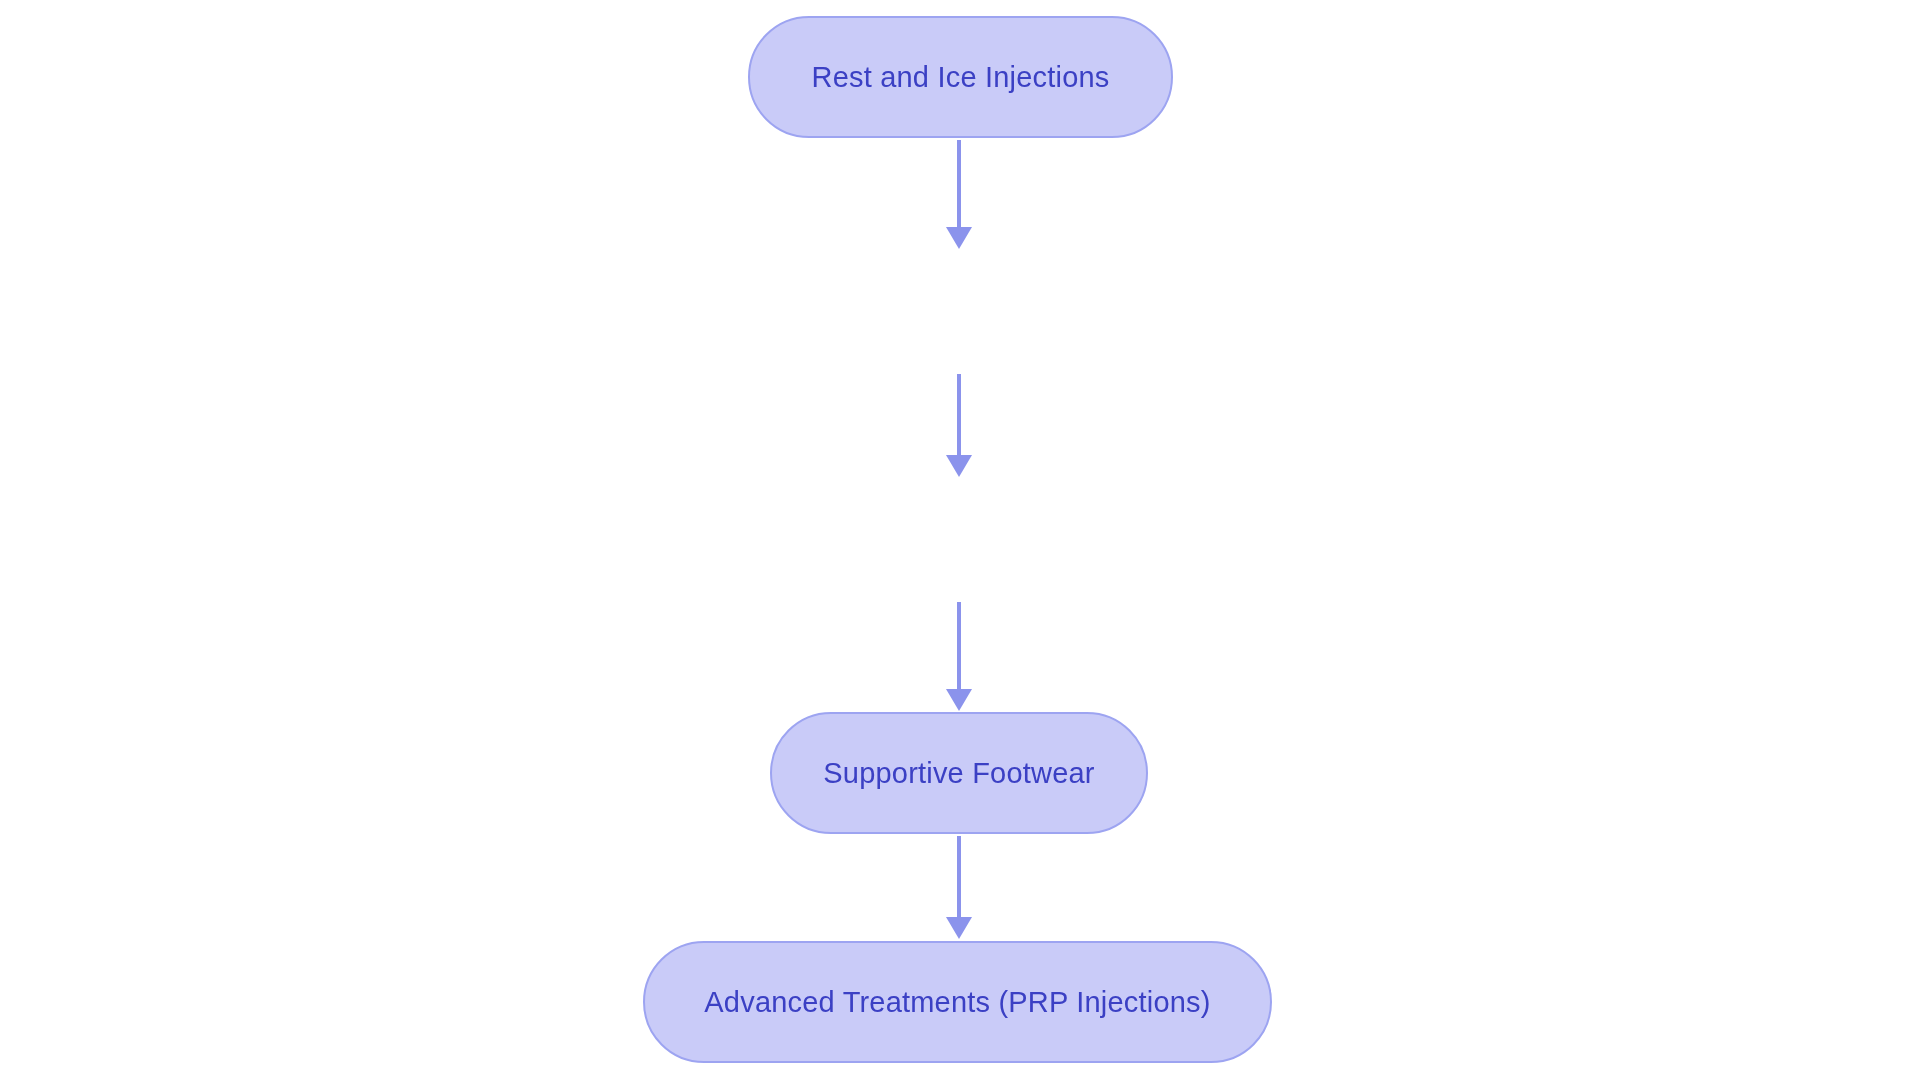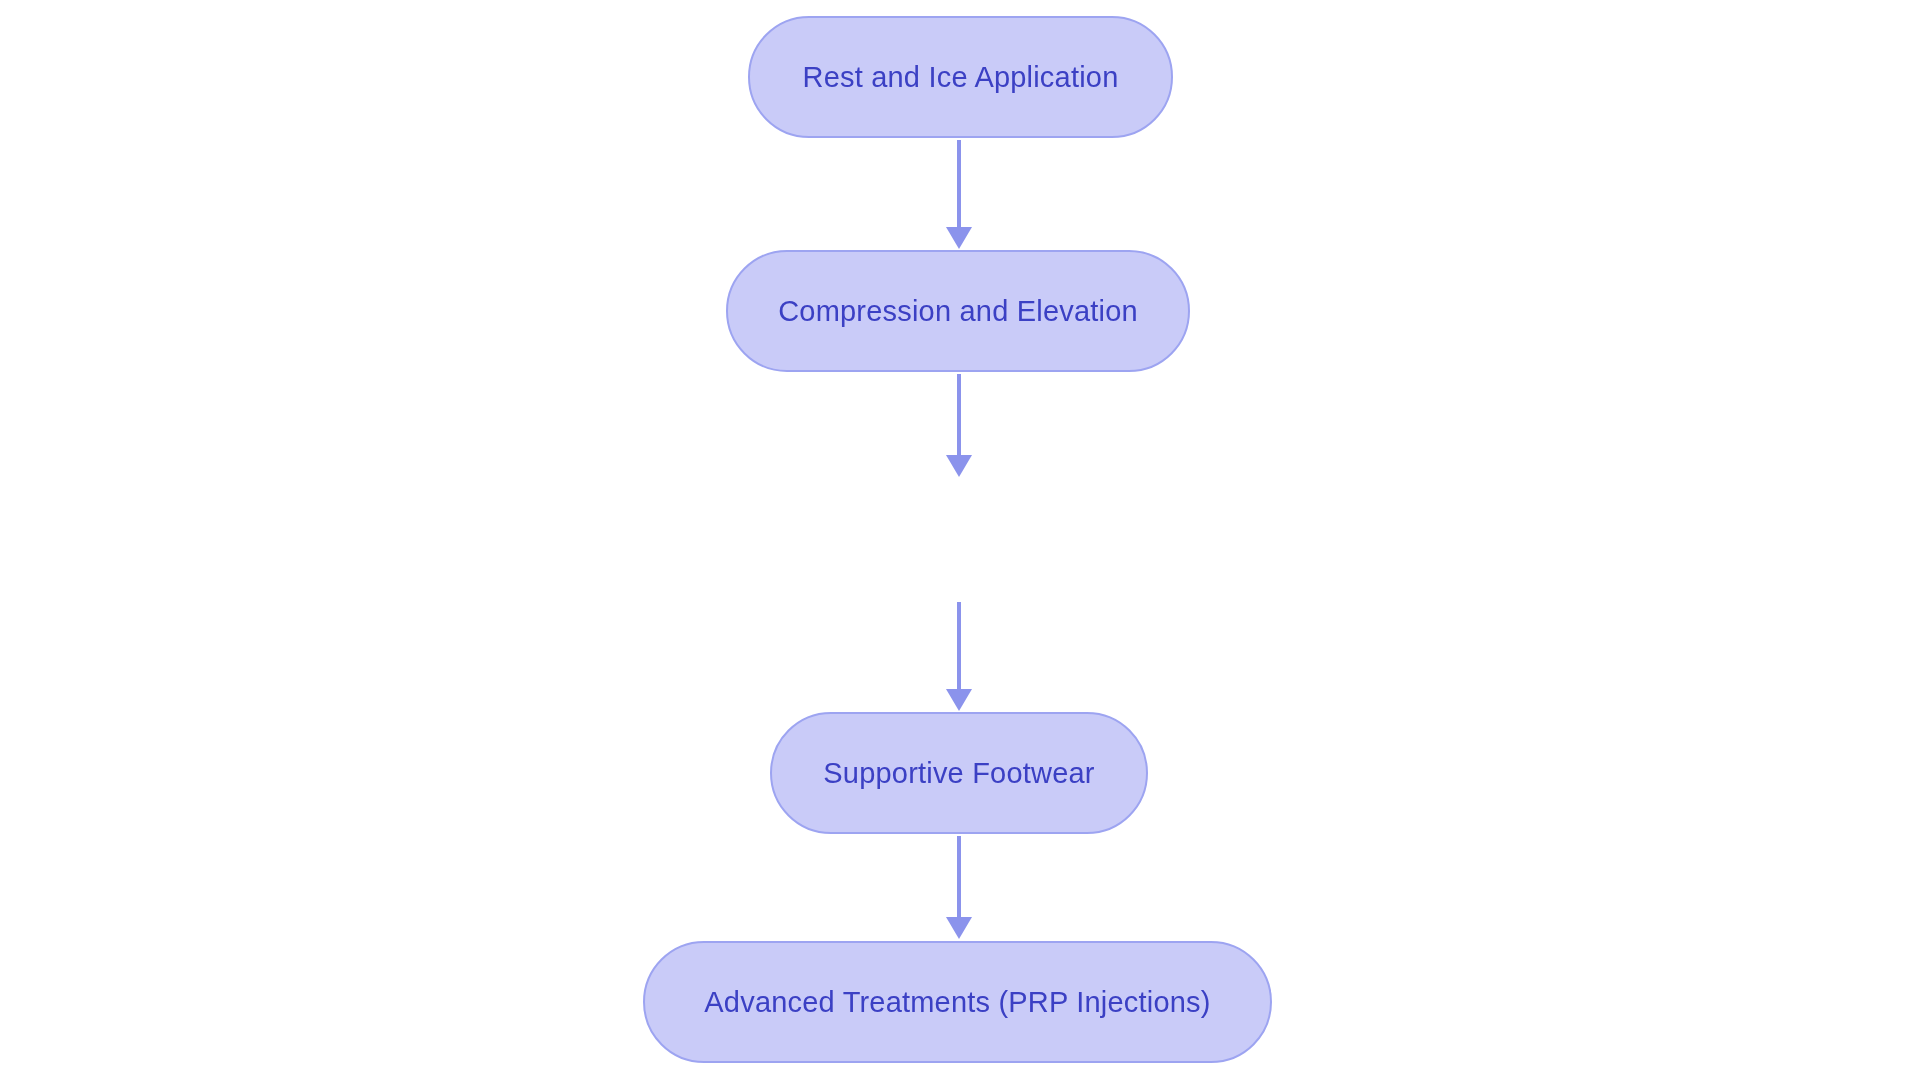--- a/index.html
+++ b/index.html
@@ -79,26 +79,23 @@
       <line x1="959" y1="602" x2="959" y2="692"></line>
       <path d="M946 689 L972 689 L959 711 Z"></path>
     </g>
     <g>
       <line x1="959" y1="836" x2="959" y2="918"></line>
       <path d="M946 917 L972 917 L959 939 Z"></path>
     </g>
   </svg>
 
   <div class="flow-node n1">
-    <span>Rest and Ice Application</span>
+    <span>Rest and Ice Injections</span>
   </div>
 
-  <div class="flow-node n2">
-    <span>Compression and Elevation</span>
-  </div>
 
 
   <div class="flow-node n4">
     <span>Supportive Footwear</span>
   </div>
 
   <div class="flow-node n5">
     <span>Advanced Treatments (PRP Injections)</span>
   </div>
 

